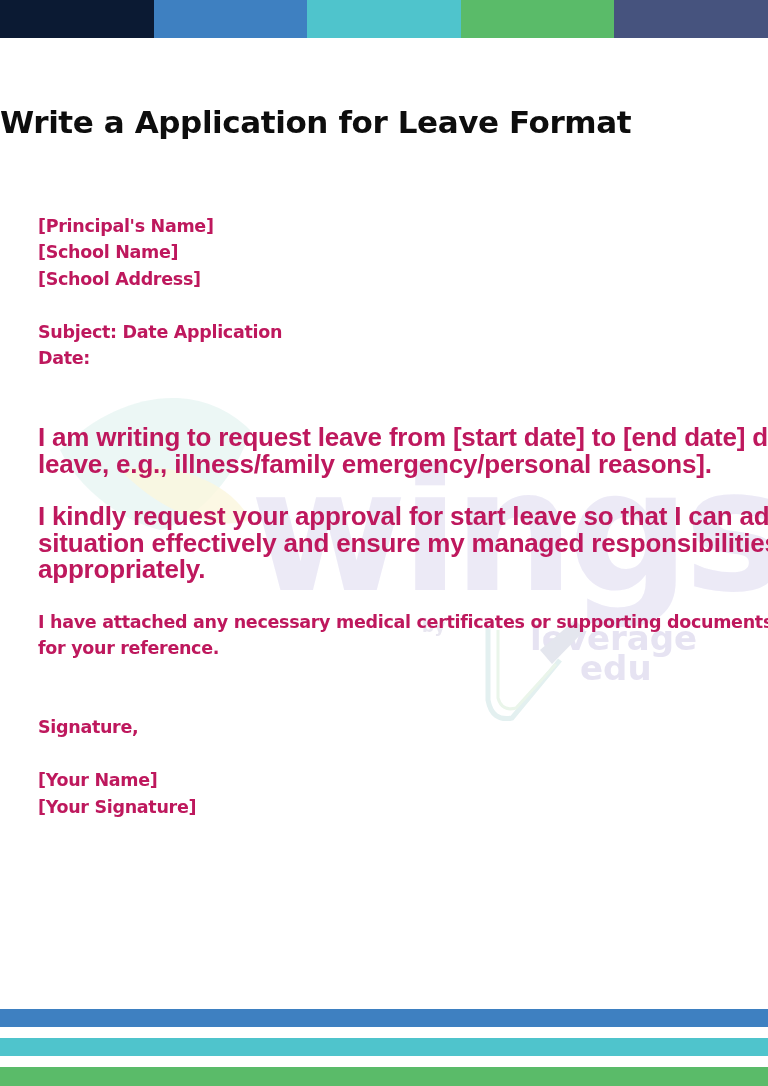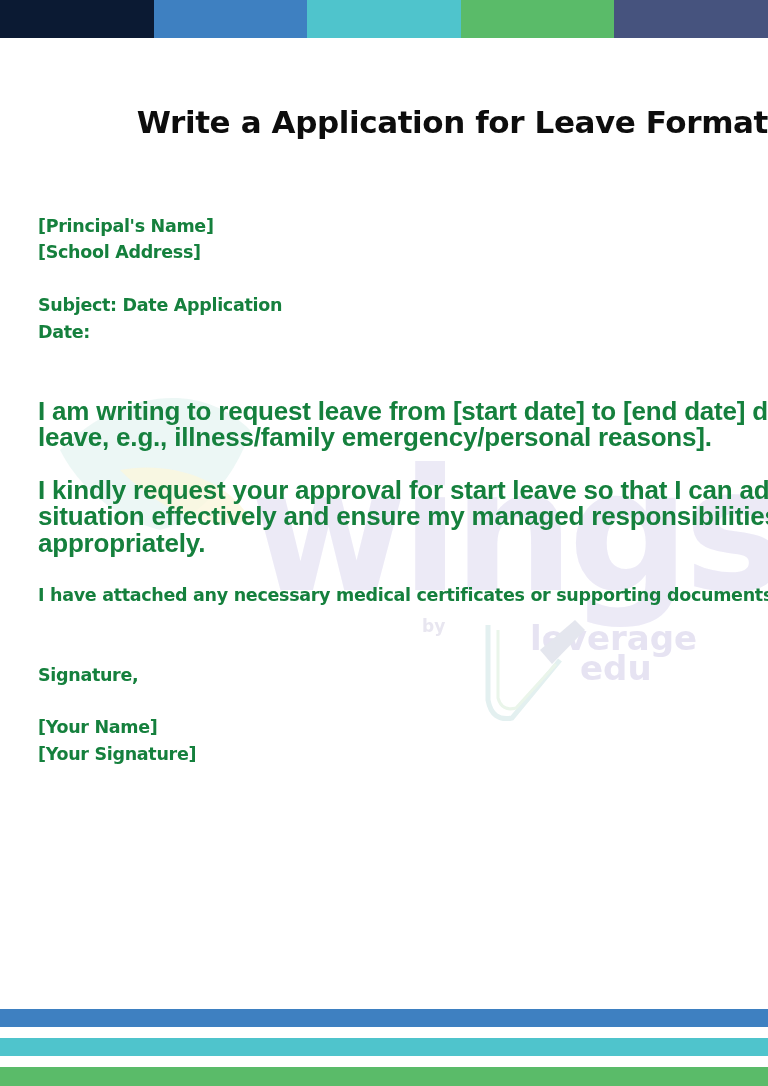--- a/index.html
+++ b/index.html
@@ -4,29 +4,29 @@
 <style>
   html, body { margin: 0; padding: 0; }
   body {
     width: 768px; height: 1086px; position: relative; overflow: hidden;
     background: #ffffff; font-family: "Liberation Sans", sans-serif; color: #111111;
   }
   .top-bar { position: absolute; top: 0; left: 0; width: 768px; height: 38px; display: flex; }
   .top-bar .seg { flex: 1; height: 100%; }
   .bottom-stripe { position: absolute; left: 0; width: 768px; height: 18px; }
   .title {
-    position: absolute; top: 104px; left: 0; width: 768px; text-align: right;
+    position: absolute; top: 104px; left: 0; width: 768px; text-align: left;
     font-family: "DejaVu Sans", sans-serif; font-weight: bold; font-size: 31px; letter-spacing: -0.4px;
     color: #0d0d0d;
   }
   .watermark { position: absolute; left: 0; top: 0; width: 768px; height: 1086px; pointer-events: none; }
   .body-text {
     position: absolute; left: 38px; top: 213px; width: 725px;
     font-family: "DejaVu Sans", sans-serif; font-weight: bold; font-size: 17.5px; line-height: 26.4px;
-    color: #15803d; letter-spacing: -0.3px;
+    color: #be185d; letter-spacing: -0.3px;
   }
   .body-text .line { white-space: nowrap; height: 26.4px; }
   .body-text .gap { height: 26.4px; }
   .condensed { font-family: "Liberation Sans", sans-serif; font-size: 26px; letter-spacing: -0.2px; transform-origin: left; }
 </style>
 </head>
 <body>
 
 <div class="top-bar">
   <div class="seg" style="background:#0b1a33"></div>
@@ -45,34 +45,36 @@
   <text x="580" y="680" font-family="DejaVu Sans, sans-serif" font-weight="bold" font-size="34" fill="#e6e3f2">edu</text>
   <path d="M488,625 L488,700 Q492,722 512,718 L560,660" stroke="#e3f0f0" stroke-width="5" fill="none"></path>
   <path d="M498,630 L498,698 Q502,712 516,708 L556,664" stroke="#eaf5ea" stroke-width="3" fill="none"></path>
   <path d="M540,650 L575,620 L585,630 L552,664 Z" fill="#e4e6ee"></path>
 </svg>
 
 <div class="title">Write a Application for Leave Format</div>
 
 <div class="body-text">
   <div class="line">[Principal's Name]</div>
+  <div class="line">[School Name]</div>
   <div class="line">[School Address]</div>
   <div class="gap"></div>
   <div class="line">Subject: Date Application</div>
   <div class="line">Date:</div>
   <div class="gap"></div>
   <div class="gap"></div>
   <div class="line condensed">I am writing to request leave from [start date] to [end date] due to [reason for</div>
   <div class="line condensed">leave, e.g., illness/family emergency/personal reasons].</div>
   <div class="gap"></div>
   <div class="line condensed">I kindly request your approval for start leave so that I can address the</div>
   <div class="line condensed">situation effectively and ensure my managed responsibilities are managed</div>
   <div class="line condensed">appropriately.</div>
   <div class="gap"></div>
   <div class="line">I have attached any necessary medical certificates or supporting documents</div>
+  <div class="line">for your reference.</div>
   <div class="gap"></div>
   <div class="gap"></div>
   <div class="line">Signature,</div>
   <div class="gap"></div>
   <div class="line">[Your Name]</div>
   <div class="line">[Your Signature]</div>
 </div>
 
 <div class="bottom-stripe" style="top:1009px;background:#3e80c1"></div>
 <div class="bottom-stripe" style="top:1038px;background:#4fc4cc"></div>

